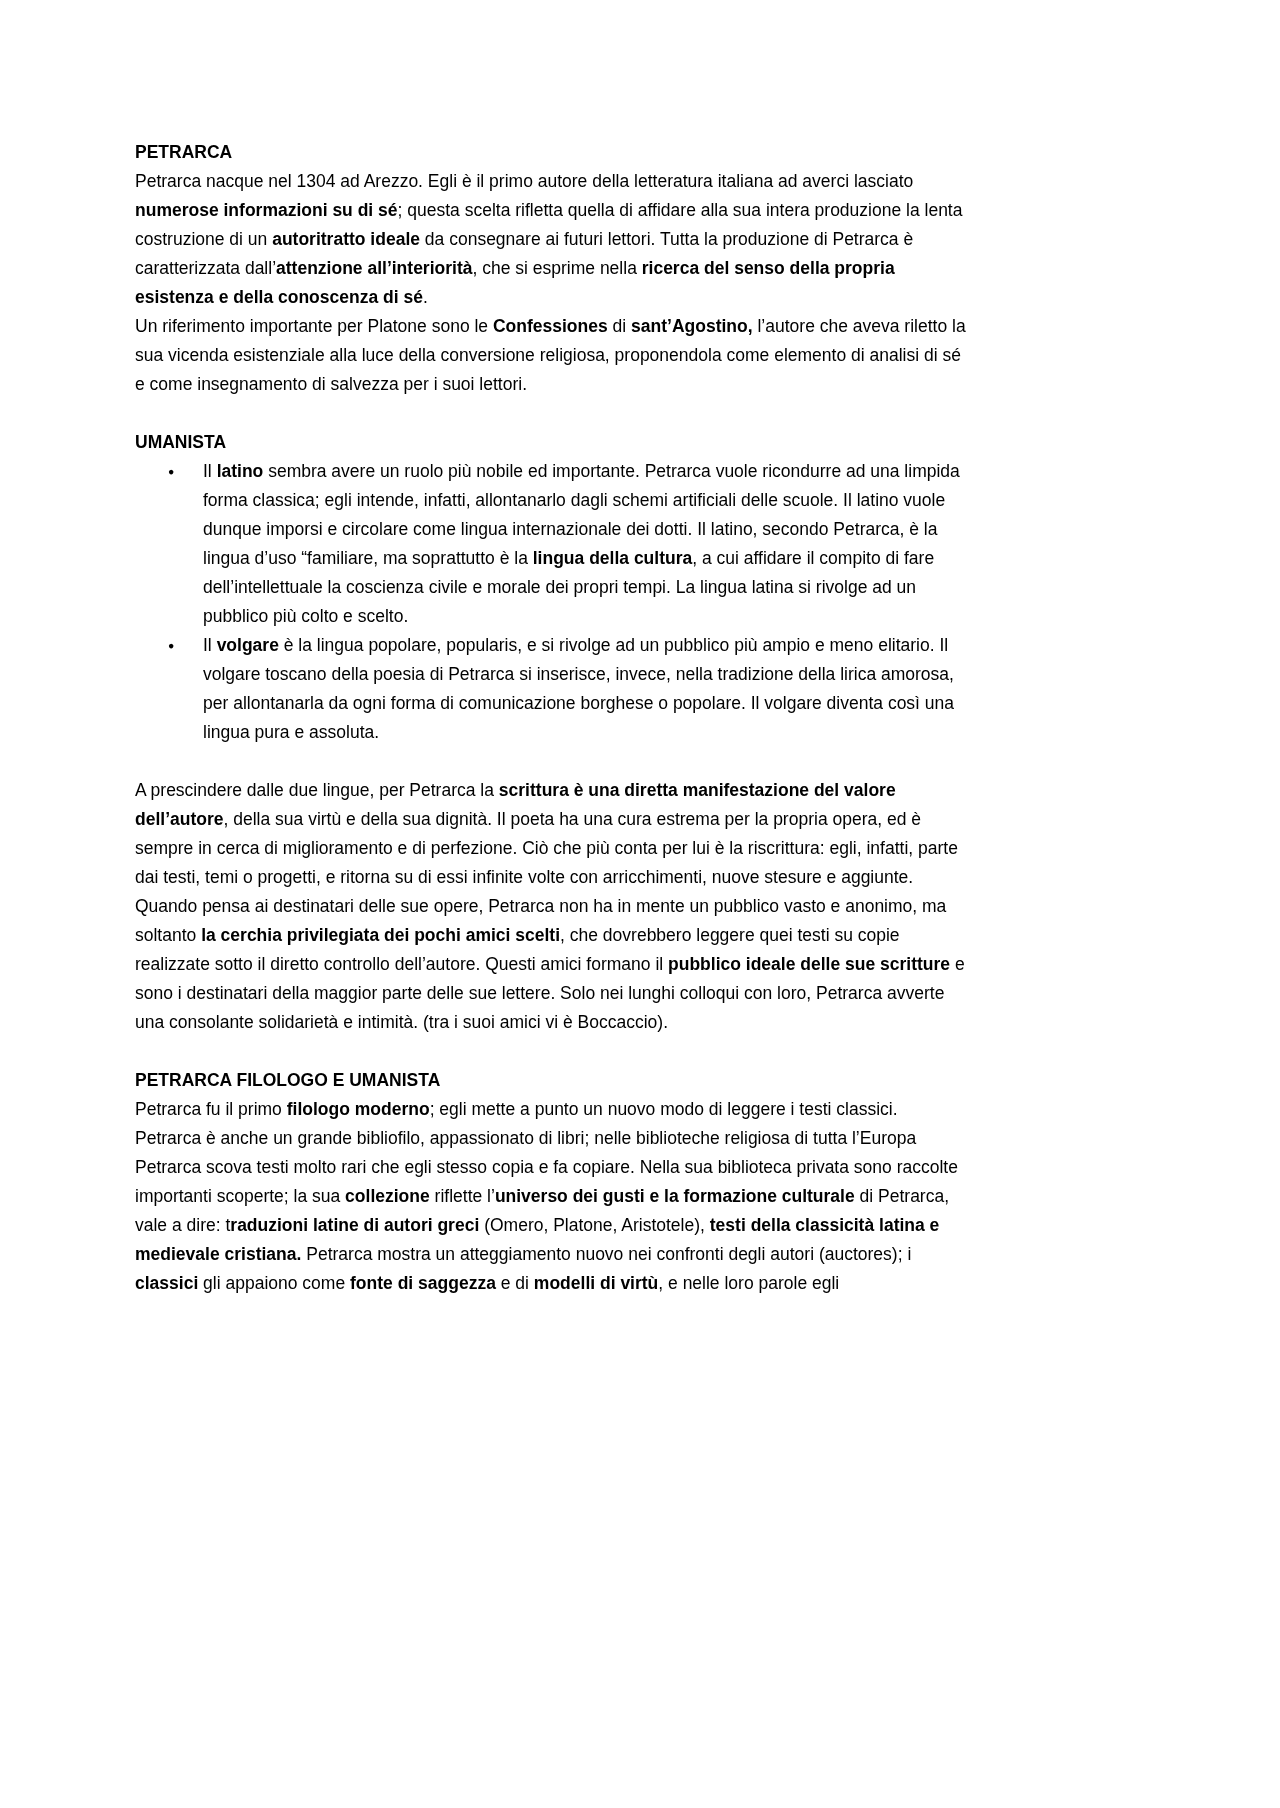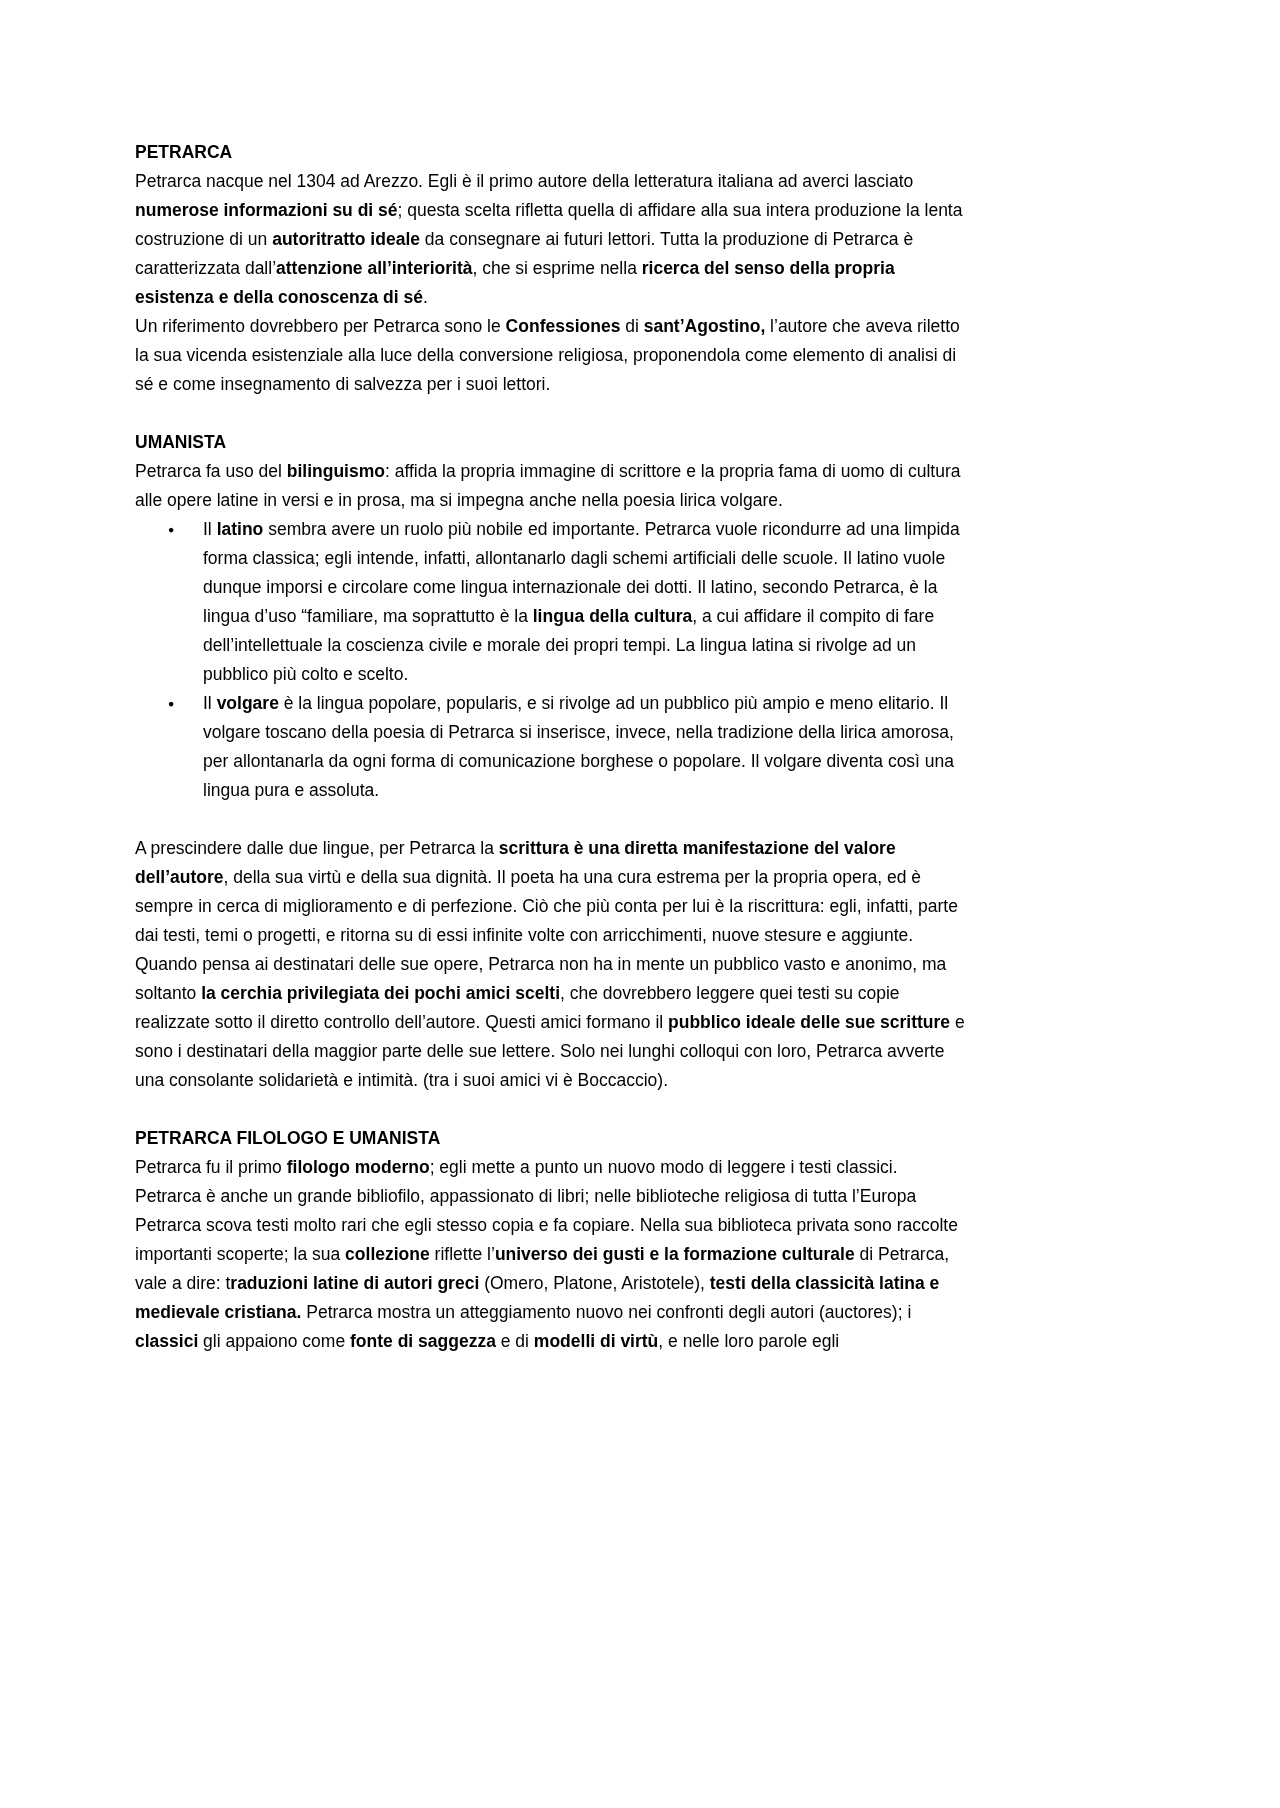--- a/index.html
+++ b/index.html
@@ -47,24 +47,23 @@
     white-space: pre-wrap;
   }
 </style>
 </head>
 <body>
 
 <div class="page">
   <div class="doc-body" id="doc-body">
       <div class="heading"><span class="b">PETRARCA</span></div>
       <div class="para"><span>Petrarca nacque nel 1304 ad Arezzo. Egli è il primo autore della letteratura italiana ad averci lasciato </span><span class="b">numerose informazioni su di sé</span><span>; questa scelta rifletta quella di affidare alla sua intera produzione la lenta costruzione di un </span><span class="b">autoritratto ideale</span><span> da consegnare ai futuri lettori. Tutta la produzione di Petrarca è caratterizzata dall’</span><span class="b">attenzione all’interiorità</span><span>, che si esprime nella </span><span class="b">ricerca del senso della propria esistenza e della conoscenza di sé</span><span>.</span></div>
-      <div class="para"><span>Un riferimento dovrebbero per Petrarca sono le </span><span class="b i">Confessiones</span><span> di </span><span class="b">sant’Agostino,</span><span> l’autore che aveva riletto la sua vicenda esistenziale alla luce della conversione religiosa, proponendola come elemento di analisi di sé e come insegnamento di salvezza per i suoi lettori.</span></div>
+      <div class="para"><span>Un riferimento importante per Platone sono le </span><span class="b i">Confessiones</span><span> di </span><span class="b">sant’Agostino,</span><span> l’autore che aveva riletto la sua vicenda esistenziale alla luce della conversione religiosa, proponendola come elemento di analisi di sé e come insegnamento di salvezza per i suoi lettori.</span></div>
       <div class="spacer"></div>
       <div class="heading"><span class="b i">UMANISTA</span></div>
-      <div class="para"><span>Petrarca fa uso del </span><span class="b">bilinguismo</span><span>: affida la propria immagine di scrittore e la propria fama di uomo di cultura alle opere latine in versi e in prosa, ma si impegna anche nella poesia lirica volgare.</span></div>
       <div class="bullet">
         <span class="bullet-glyph">●</span>
         <span class="bullet-text"><span>Il </span><span class="b">latino</span><span> sembra avere un ruolo più nobile ed importante. Petrarca vuole ricondurre ad una limpida forma classica; egli intende, infatti, allontanarlo dagli schemi artificiali delle scuole. Il latino vuole dunque imporsi e circolare come lingua internazionale dei dotti. Il latino, secondo Petrarca, è la lingua d’uso “familiare, ma soprattutto è la </span><span class="b">lingua della cultura</span><span>, a cui affidare il compito di fare dell’intellettuale la coscienza civile e morale dei propri tempi. La lingua latina si rivolge ad un pubblico più colto e scelto.</span></span>
       </div>
       <div class="bullet">
         <span class="bullet-glyph">●</span>
         <span class="bullet-text"><span>Il </span><span class="b">volgare</span><span> è la lingua popolare, popularis, e si rivolge ad un pubblico più ampio e meno elitario. Il volgare toscano della poesia di Petrarca si inserisce, invece, nella tradizione della lirica amorosa, per allontanarla da ogni forma di comunicazione borghese o popolare. Il volgare diventa così una lingua pura e assoluta.</span></span>
       </div>
       <div class="spacer"></div>
       <div class="para"><span>A prescindere dalle due lingue, per Petrarca la </span><span class="b">scrittura è una diretta manifestazione del valore dell’autore</span><span>, della sua virtù e della sua dignità. Il poeta ha una cura estrema per la propria opera, ed è sempre in cerca di miglioramento e di perfezione. Ciò che più conta per lui è la riscrittura: egli, infatti, parte dai testi, temi o progetti, e ritorna su di essi infinite volte con arricchimenti, nuove stesure e aggiunte. Quando pensa ai destinatari delle sue opere, Petrarca non ha in mente un pubblico vasto e anonimo, ma soltanto </span><span class="b">la cerchia privilegiata dei pochi amici scelti</span><span>, che dovrebbero leggere quei testi su copie realizzate sotto il diretto controllo dell’autore. Questi amici formano il </span><span class="b">pubblico ideale delle sue scritture</span><span> e sono i destinatari della maggior parte delle sue lettere. Solo nei lunghi colloqui con loro, Petrarca avverte una consolante solidarietà e intimità. (tra i suoi amici vi è Boccaccio).</span></div>

